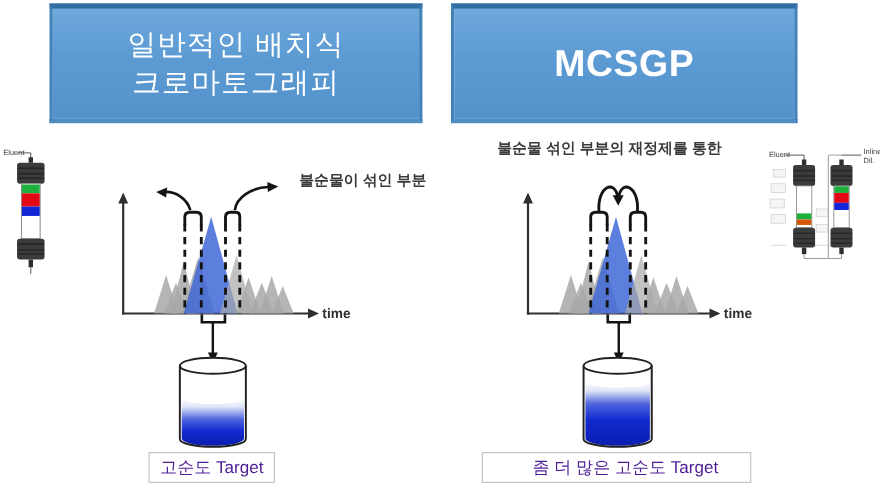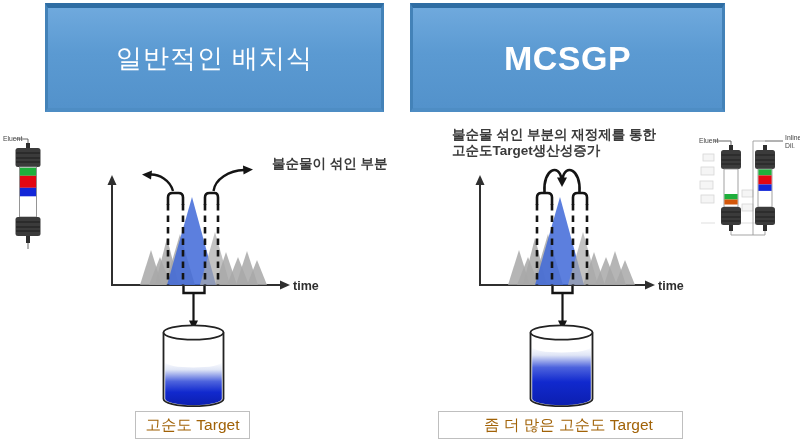--- a/index.html
+++ b/index.html
@@ -11,32 +11,33 @@
        display:flex;flex-direction:column;align-items:center;justify-content:center;
        color:#ffffff;text-align:center;}
   .hdr-left{left:45px;width:333px;}
   .hdr-right{left:410px;width:309px;}
   .hdr .line{font-size:26px;line-height:35px;font-weight:400;letter-spacing:1px;}
   .hdr .brand{font-size:34px;line-height:35px;font-weight:600;letter-spacing:0.5px;}
   .note{position:absolute;color:#3a3a3a;font-weight:600;}
   .impurity-note{left:256px;top:155px;font-size:13.5px;white-space:nowrap;margin-left:16px;}
   .recycle-note{left:452px;top:127px;width:258px;font-size:13.5px;line-height:15.5px;text-align:left;}
   .result-box{position:absolute;top:411px;height:26px;border:1.5px solid #BFBFBF;background:#ffffff;
-              color:#a16207;font-size:15.5px;display:flex;align-items:center;justify-content:center;white-space:nowrap;}
+              color:#4c1d95;font-size:15.5px;display:flex;align-items:center;justify-content:center;white-space:nowrap;}
   .result-left{left:135px;width:113px;}
   .result-right{left:438px;width:227px;padding-left:16px;}
   svg{position:absolute;}
 </style>
 </head>
 <body>
 
 <div class="stage">
 
   <div class="hdr hdr-left">
     <div class="line">일반적인 배치식</div>
+    <div class="line">크로마토그래피</div>
   </div>
   <div class="hdr hdr-right">
     <div class="brand">MCSGP</div>
   </div>
 
   <svg style="left:2px;top:130px" width="56" height="126" viewBox="0 0 56 126">
     <text x="1" y="11" font-size="6.8" fill="#444444">Eluent</text>
     <polyline points="14,9 26,9 26,15" stroke="#555555" stroke-width="0.9" fill="none"></polyline>
     <rect x="24" y="13" width="4" height="5" fill="#2e2e2e"></rect>
     <rect x="13.5" y="18" width="25" height="19" rx="2.5" fill="#3b3b3b"></rect>
@@ -111,21 +112,20 @@
       <path d="M78.5,192.5 L78.5,259 A30,7.2 0 0 0 138.5,259 L138.5,192.5" fill="none" stroke="#222222" stroke-width="1.8"></path>
       <ellipse cx="108.5" cy="192.5" rx="30" ry="7.2" fill="#ffffff" stroke="#222222" stroke-width="1.8"></ellipse>
     </g>
   </svg>
 
   <div class="note impurity-note">불순물이 섞인 부분</div>
   <div class="result-box result-left">고순도 Target</div>
 
   <div class="note recycle-note">
     <div>불순물 섞인 부분의 재정제를 통한</div>
-    <div>고순도Target생산성증가</div>
   </div>
 
   <svg style="left:450px;top:140px" width="270" height="300" viewBox="0 0 270 300">
     <defs>
       <linearGradient id="rgrad" x1="0" y1="0" x2="0" y2="1">
         <stop offset="0" stop-color="#ffffff"></stop>
         <stop offset="0.14" stop-color="#dfe5f6"></stop>
         <stop offset="0.35" stop-color="#4d63dd"></stop>
         <stop offset="0.6" stop-color="#1129CE"></stop>
         <stop offset="1" stop-color="#0C1FB0"></stop>

